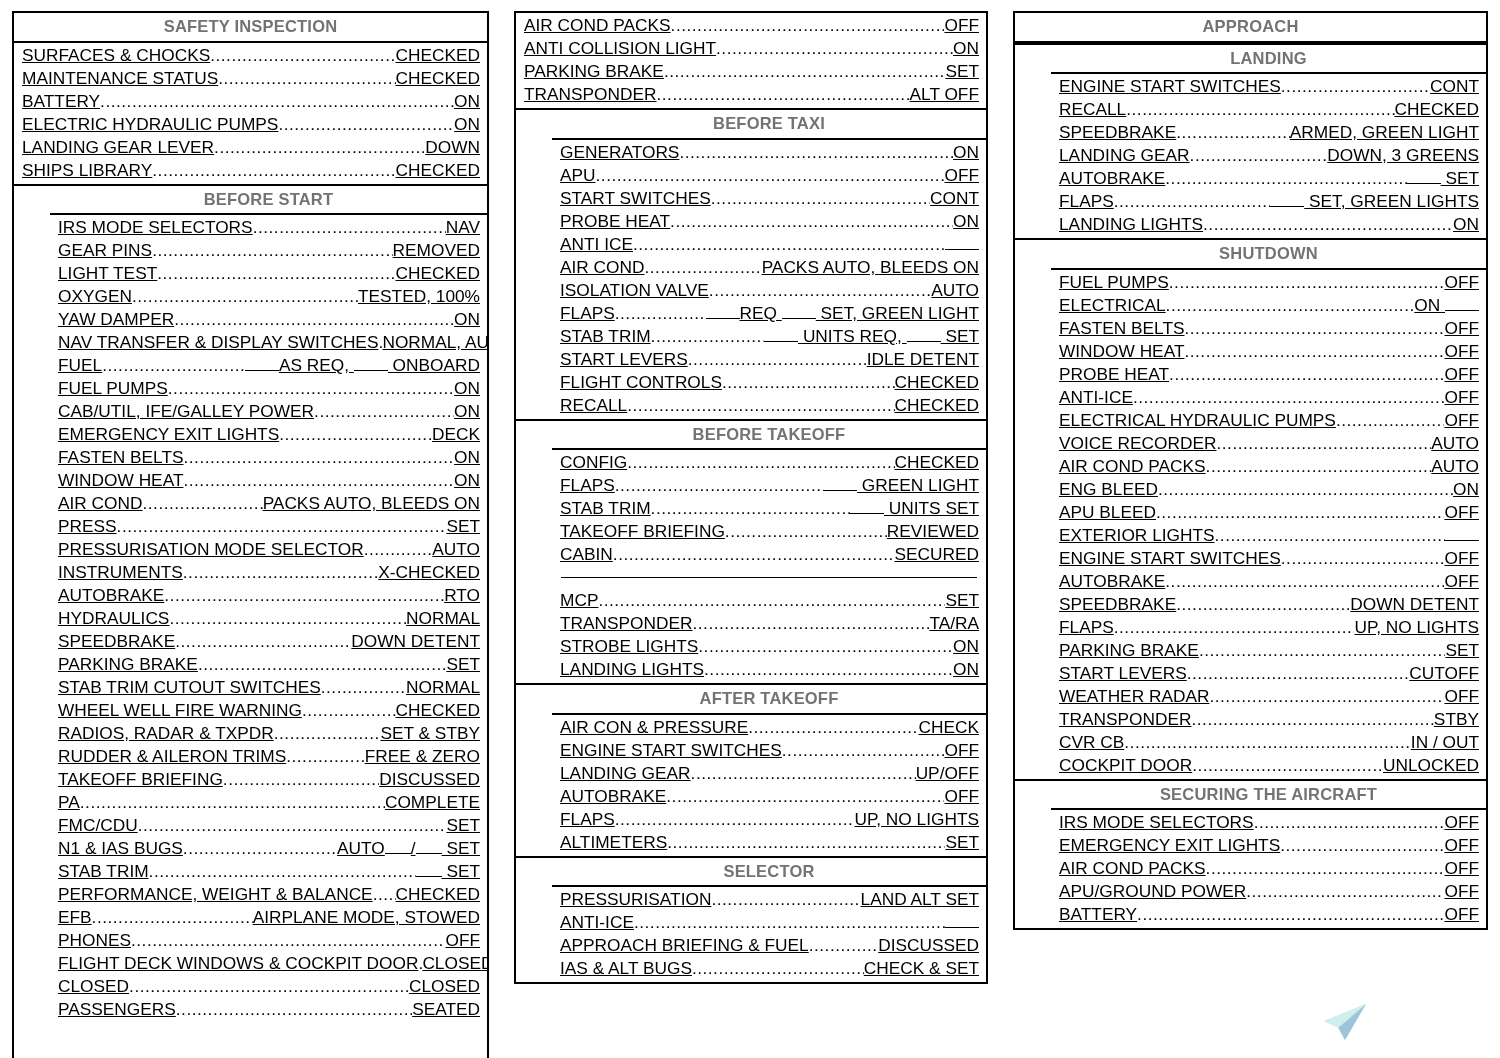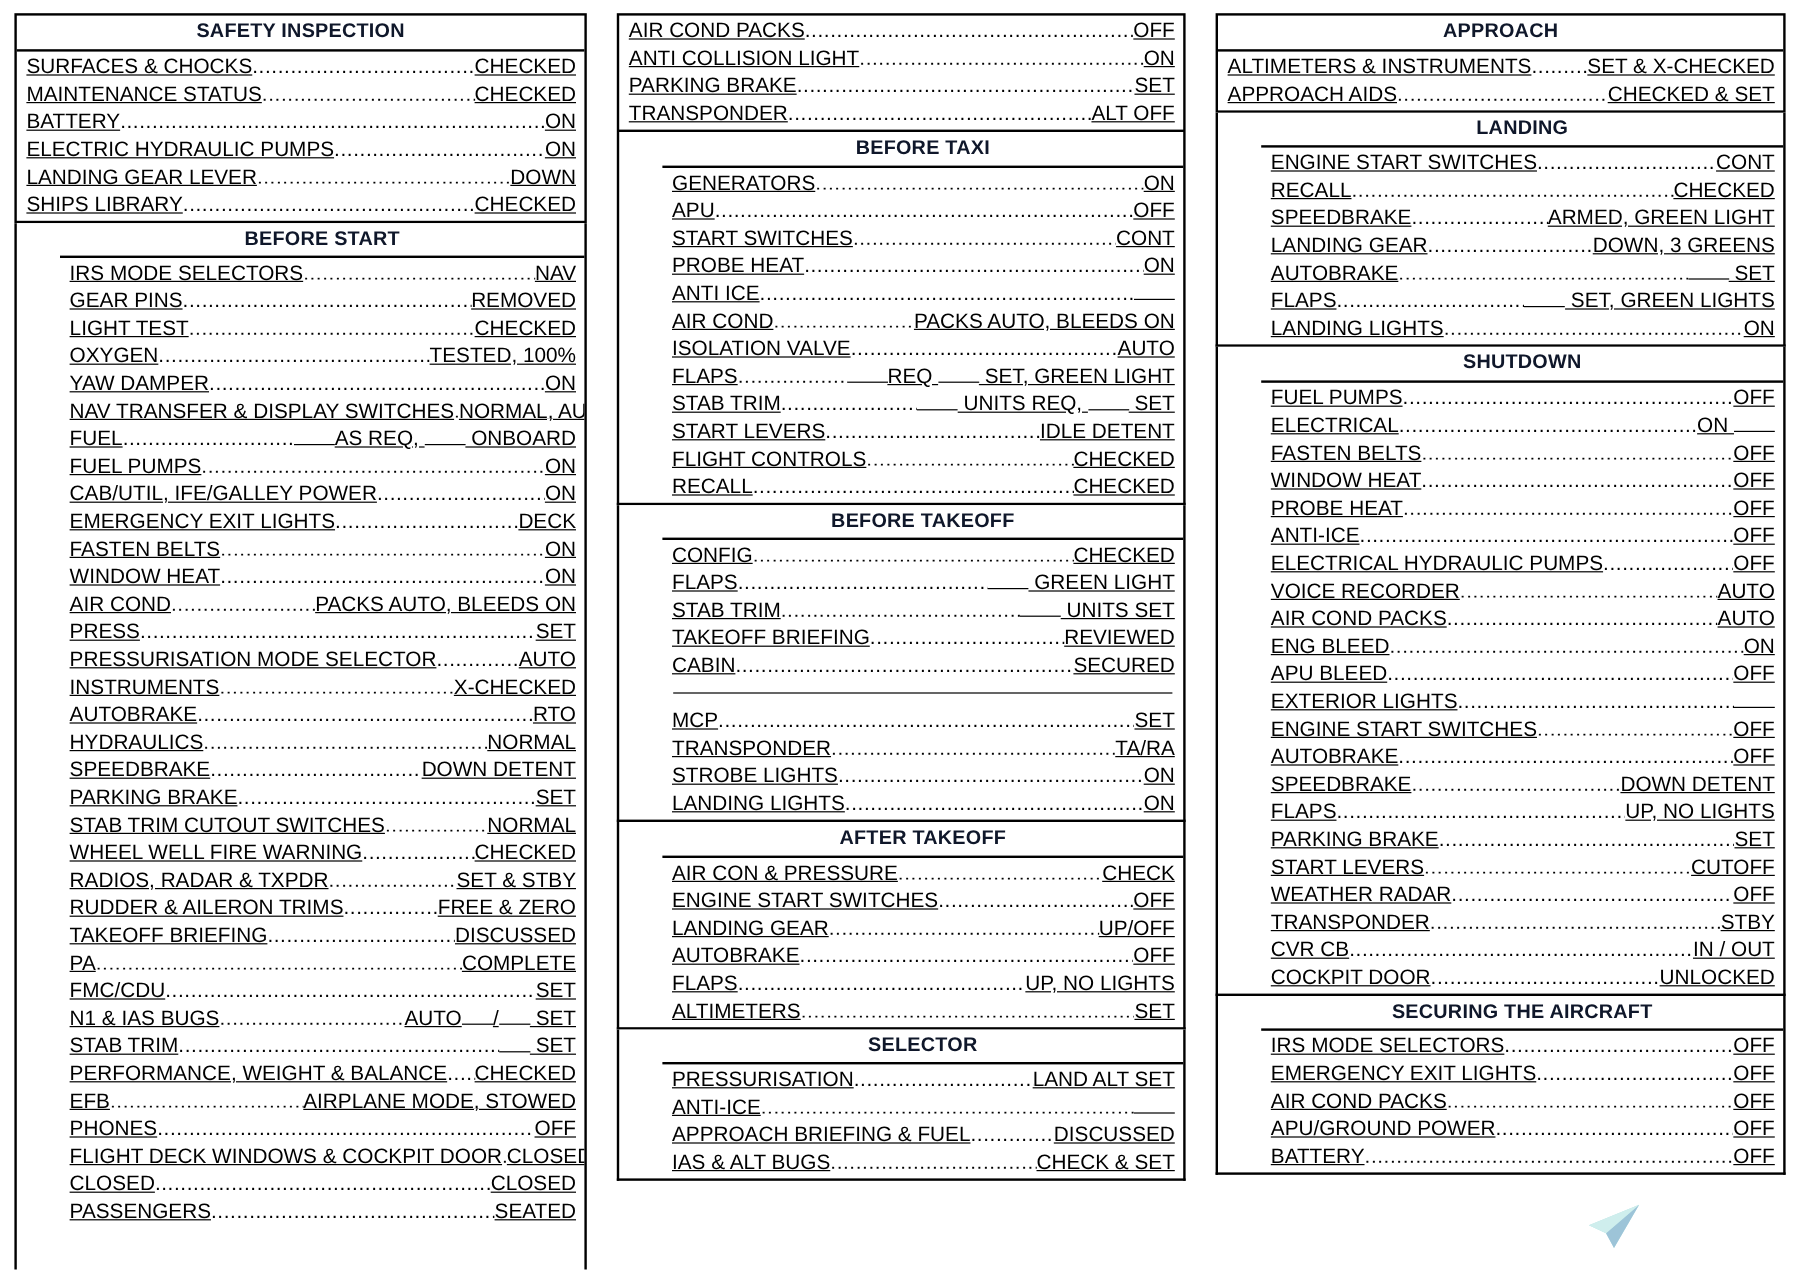--- a/index.html
+++ b/index.html
@@ -34,21 +34,21 @@
   .section + .section { border-top-width: 0; padding-left: 36px; }
 
   .sec-header {
     text-align: center;
     font-weight: bold;
     font-size: 16.5px;
     letter-spacing: .2px;
     line-height: 1;
     padding: 5px 0 6px 0;
     border-bottom: 2.5px solid #000;
-    color: #0f172a;
+    color: #737373;
   }
 
   .sec-body { padding: 1px 0 2px 0; text-decoration: underline; }
 
   
   .row {
     display: flex;
     align-items: baseline;
     font-size: 17.3px;
     line-height: 23px;
@@ -532,32 +532,20 @@
             <span class="item">IAS &amp; ALT BUGS</span>
             <span class="leader"></span>
             <span class="state">CHECK &amp; SET</span>
           </div>
         </div>
       </div>
     </div>
   <div class="column col-right">
       <div class="section">
         <div class="sec-header">APPROACH</div>
-        <div class="sec-body">
-          <div class="row">
-            <span class="item">ALTIMETERS &amp; INSTRUMENTS</span>
-            <span class="leader"></span>
-            <span class="state">SET &amp; X-CHECKED</span>
-          </div>
-          <div class="row">
-            <span class="item">APPROACH AIDS</span>
-            <span class="leader"></span>
-            <span class="state">CHECKED &amp; SET</span>
-          </div>
-        </div>
       </div>
       <div class="section">
         <div class="sec-header">LANDING</div>
         <div class="sec-body">
           <div class="row">
             <span class="item">ENGINE START SWITCHES</span>
             <span class="leader"></span>
             <span class="state">CONT</span>
           </div>
           <div class="row">

